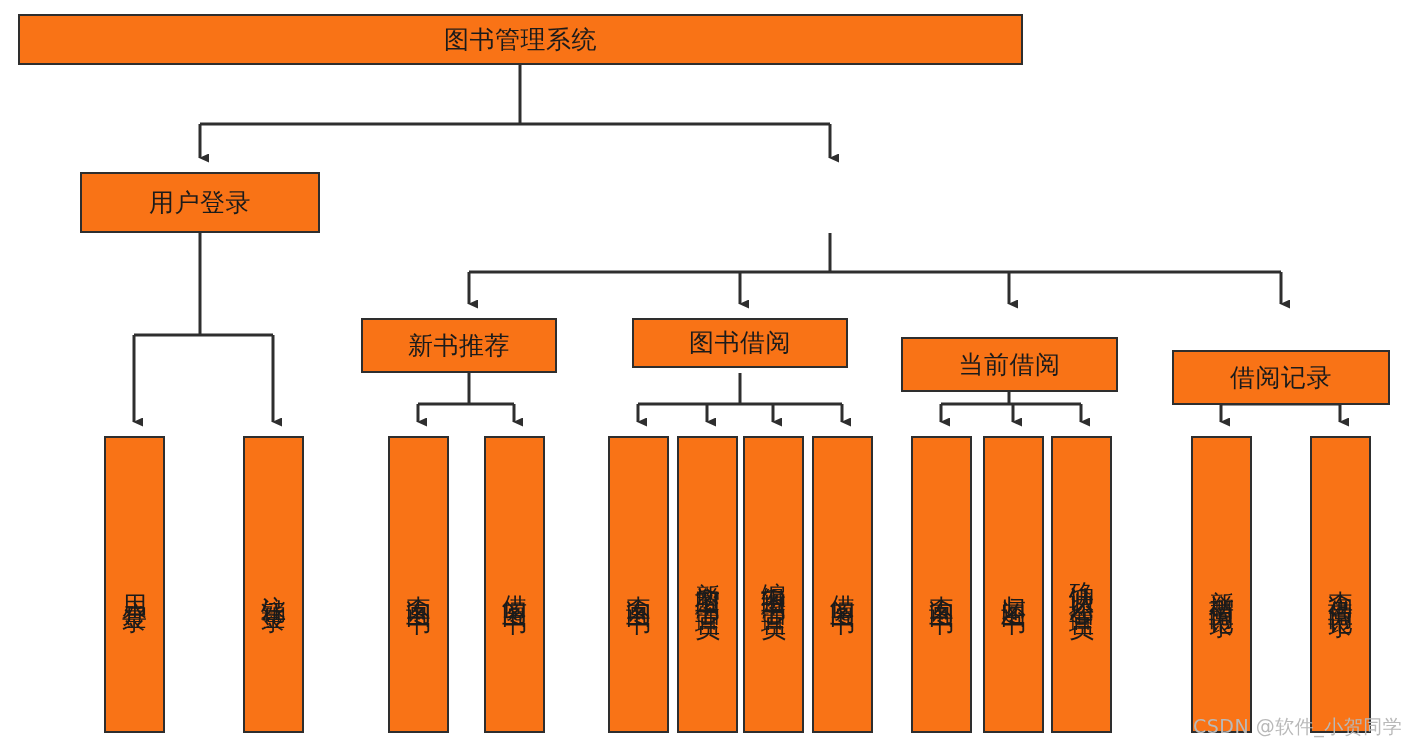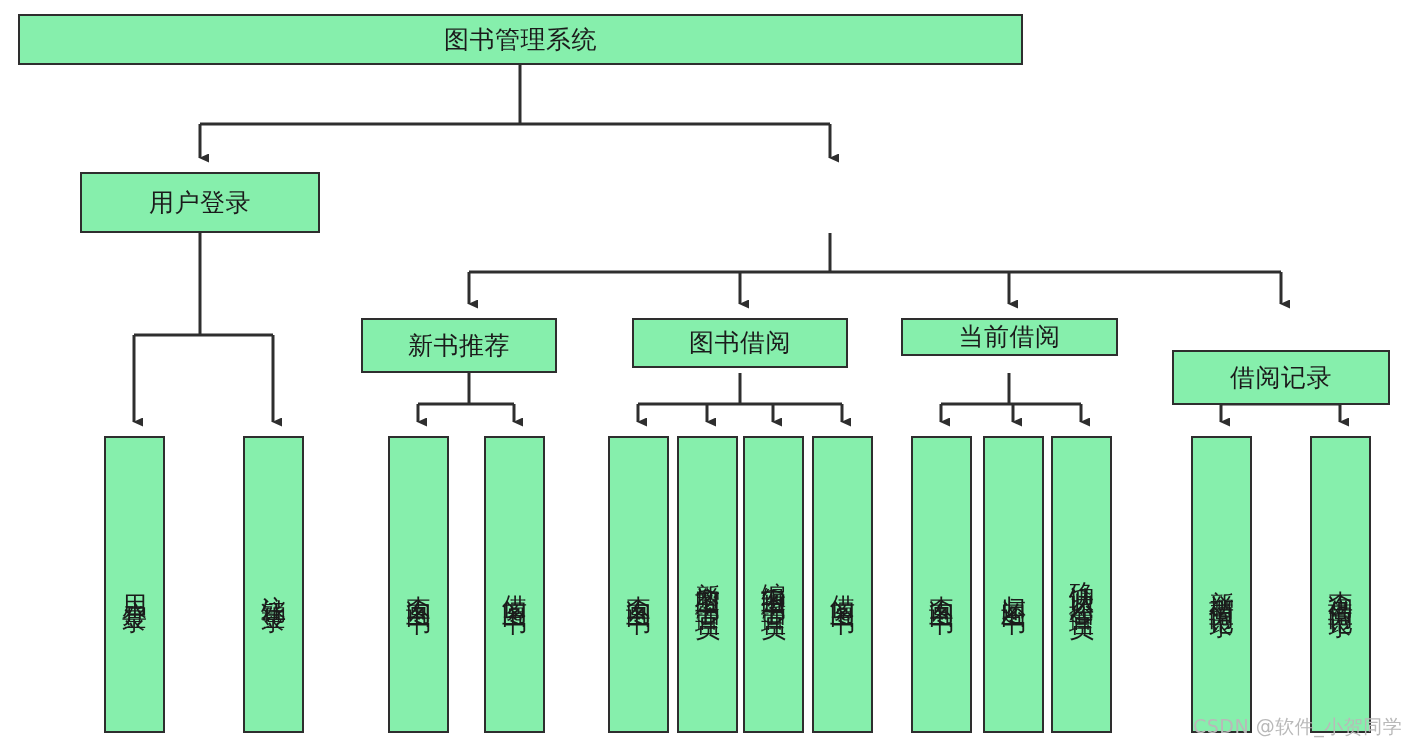--- a/index.html
+++ b/index.html
@@ -21,21 +21,21 @@
     position: absolute;
     left: 0;
     top: 0;
     width: 1405px;
     height: 747px;
     pointer-events: none;
   }
   .node {
     position: absolute;
     box-sizing: border-box;
-    background: #86efac;
+    background: #f97316;
     border: 2px solid #2e2e2e;
     display: flex;
     align-items: center;
     justify-content: center;
     overflow: hidden;
   }
   .node-label {
     color: #1b1b1b;
     line-height: 1.18;
     text-align: center;
@@ -128,21 +128,21 @@
   <div class="node horizontal" id="n-l2-0" style="left: 80px; top: 172px; width: 240px; height: 61px;">
     <span class="node-label">用户登录</span>
   </div>
 
   <div class="node horizontal" id="n-l3-0" style="left: 361px; top: 318px; width: 196px; height: 55px;">
     <span class="node-label">新书推荐</span>
   </div>
   <div class="node horizontal" id="n-l3-1" style="left: 632px; top: 318px; width: 216px; height: 50px;">
     <span class="node-label">图书借阅</span>
   </div>
-  <div class="node horizontal" id="n-l3-2" style="left: 901px; top: 318px; width: 217px; height: 38px;">
+  <div class="node horizontal" id="n-l3-2" style="left: 901px; top: 337px; width: 217px; height: 55px;">
     <span class="node-label">当前借阅</span>
   </div>
   <div class="node horizontal" id="n-l3-3" style="left: 1172px; top: 318px; width: 218px; height: 55px; margin-top: 32px;">
     <span class="node-label">借阅记录</span>
   </div>
 
   <div class="node vertical" id="n-lf-0" style="left: 104px; top: 436px; width: 61px; height: 297px;">
     <span class="node-label">用户登录</span>
   </div>
   <div class="node vertical" id="n-lf-1" style="left: 243px; top: 436px; width: 61px; height: 297px;">

